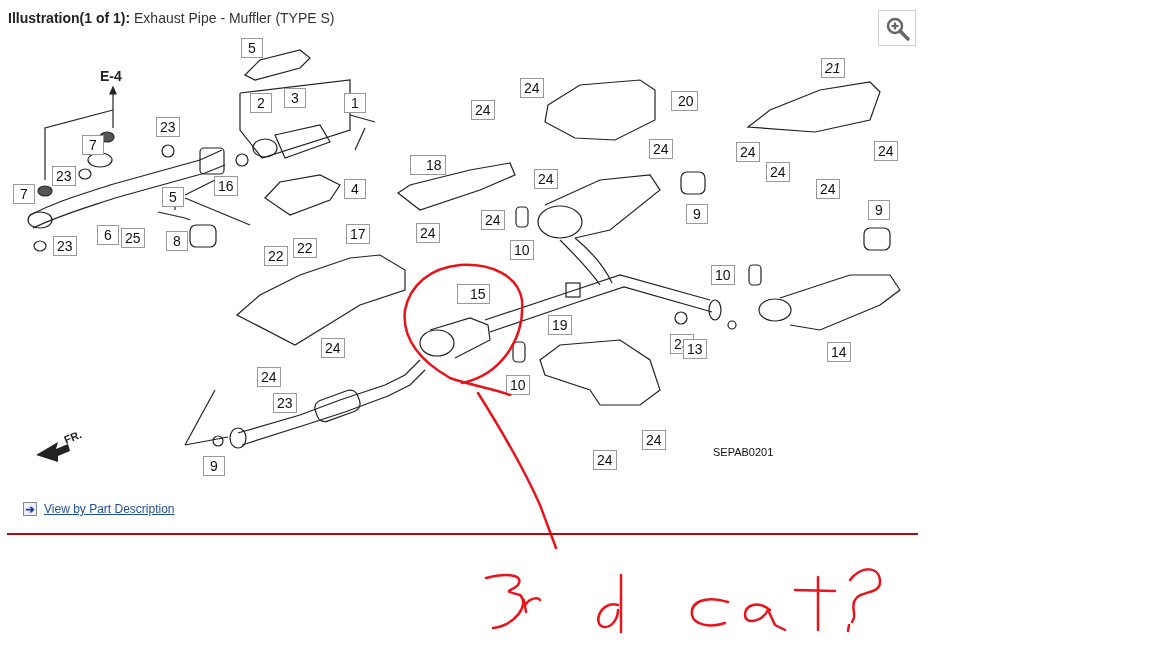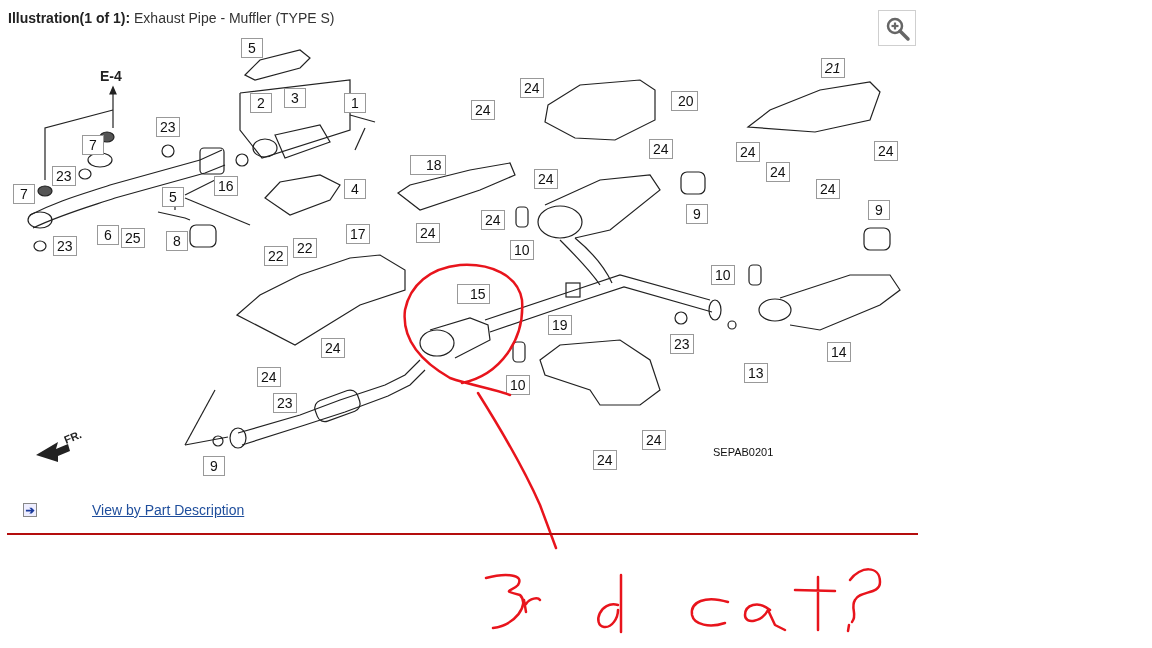--- a/index.html
+++ b/index.html
@@ -7,21 +7,21 @@
   .title { position:absolute; left:8px; top:10px; font-size:14px; color:#333; white-space:nowrap; }
   .title b { font-weight:bold; color:#222; }
   .zoom-btn { position:absolute; left:878px; top:10px; width:38px; height:36px; border:1px solid #cfcfcf; background:#fff; box-sizing:border-box; cursor:pointer; }
   .zoom-btn svg { position:absolute; left:6px; top:5px; }
   .diagram { position:absolute; left:0; top:30px; width:930px; height:460px; }
   .lbl { position:absolute; border:1px solid #999; background:#fff; font-size:14px; line-height:18px; text-align:center; padding:0 3px; min-width:14px; color:#111; }
   .e4 { position:absolute; left:100px; top:68px; font-weight:bold; font-size:14px; }
   .code { position:absolute; left:713px; top:446px; font-size:11px; color:#111; }
   .link-row { position:absolute; left:23px; top:502px; display:flex; align-items:center; gap:7px; }
   .arrow-box { width:14px; height:14px; border:1px solid #888; background:#eef; display:flex; align-items:center; justify-content:center; box-sizing:border-box; font-size:11px; color:#1a3a9c; font-weight:bold; }
-  .link { color:#1f4e9c; text-decoration:underline; font-size:14px; cursor:pointer;margin-left:48px; }
+  .link { color:#1f4e9c; text-decoration:underline; font-size:12px; cursor:pointer; }
   .divider { position:absolute; left:7px; top:533px; width:911px; height:2px; background:#b40d0d; }
   .annot { position:absolute; left:0; top:0; width:1152px; height:648px; pointer-events:none; }
 </style>
 </head>
 <body>
 
 <div class="title">
   <b>Illustration(1 of 1):</b><span> Exhaust Pipe - Muffler (TYPE S)</span>
 </div>
 
@@ -151,21 +151,21 @@
     <div class="lbl" style="left: 821px; top: 58px; font-style: italic;">21</div>
     <div class="lbl" style="left: 736px; top: 142px;">24</div>
     <div class="lbl" style="left: 766px; top: 162px;">24</div>
     <div class="lbl" style="left: 874px; top: 141px;">24</div>
     <div class="lbl" style="left: 816px; top: 179px;">24</div>
     <div class="lbl" style="left: 868px; top: 200px;">9</div>
     <div class="lbl" style="left: 711px; top: 265px;">10</div>
     <div class="lbl" style="left: 457px; top: 284px; padding-left: 12px;">15</div>
     <div class="lbl" style="left: 548px; top: 315px;">19</div>
     <div class="lbl" style="left: 670px; top: 334px;">23</div>
-    <div class="lbl" style="left: 744px; top: 339px; margin-top: 24px;">13</div>
+    <div class="lbl" style="left: 683px; top: 339px;">13</div>
     <div class="lbl" style="left: 827px; top: 342px;">14</div>
     <div class="lbl" style="left: 506px; top: 375px;">10</div>
     <div class="lbl" style="left: 321px; top: 338px;">24</div>
     <div class="lbl" style="left: 257px; top: 367px;">24</div>
     <div class="lbl" style="left: 273px; top: 393px;">23</div>
     <div class="lbl" style="left: 642px; top: 430px;">24</div>
     <div class="lbl" style="left: 593px; top: 450px;">24</div>
     <div class="lbl" style="left: 203px; top: 456px;">9</div>
   </div>
 <div class="code">SEPAB0201</div>

